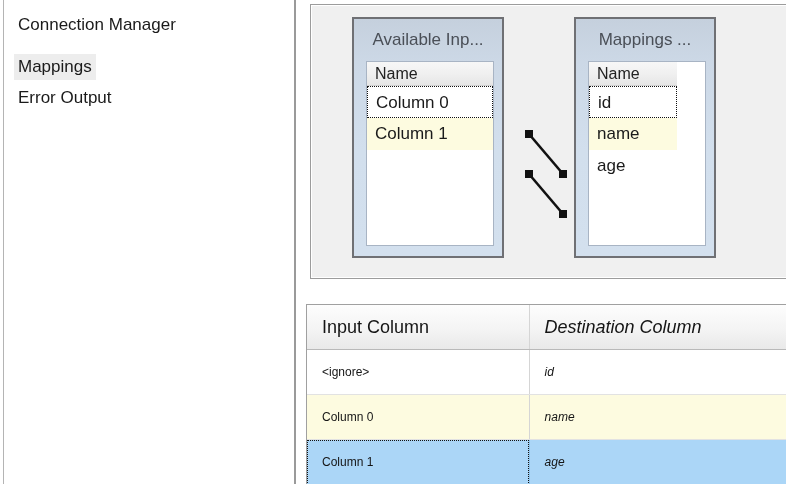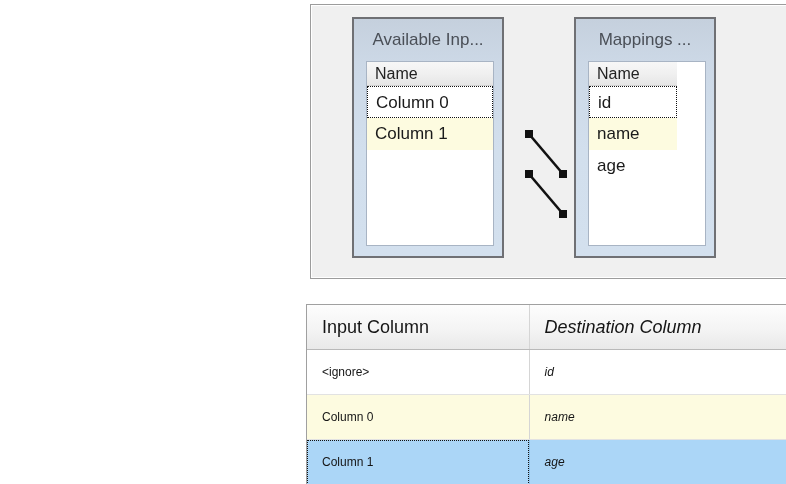--- a/index.html
+++ b/index.html
@@ -199,20 +199,28 @@
   .cell.focus-cell {
     outline: 1px dotted #111111;
     outline-offset: -1px;
   }
 </style>
 </head>
 <body>
 
 <div id="root">
 
+  <div id="nav-pane">
+    <div id="nav-edge-left"></div>
+    <div id="nav-edge-right"></div>
+
+    <div id="nav-item-0" class="nav-item">Connection Manager</div>
+    <div id="nav-item-1" class="nav-item selected">Mappings</div>
+    <div id="nav-item-2" class="nav-item">Error Output</div>
+  </div>
 
   <div id="content-pane">
 
     <div id="diagram-panel">
       <div id="diagram-panel-inner-edge"></div>
 
       <div id="diagram-surface">
 
         <svg id="connectors" viewBox="0 0 472 263">
           <line x1="213" y1="124" x2="247" y2="164" stroke="#111111" stroke-width="2.6"></line>

